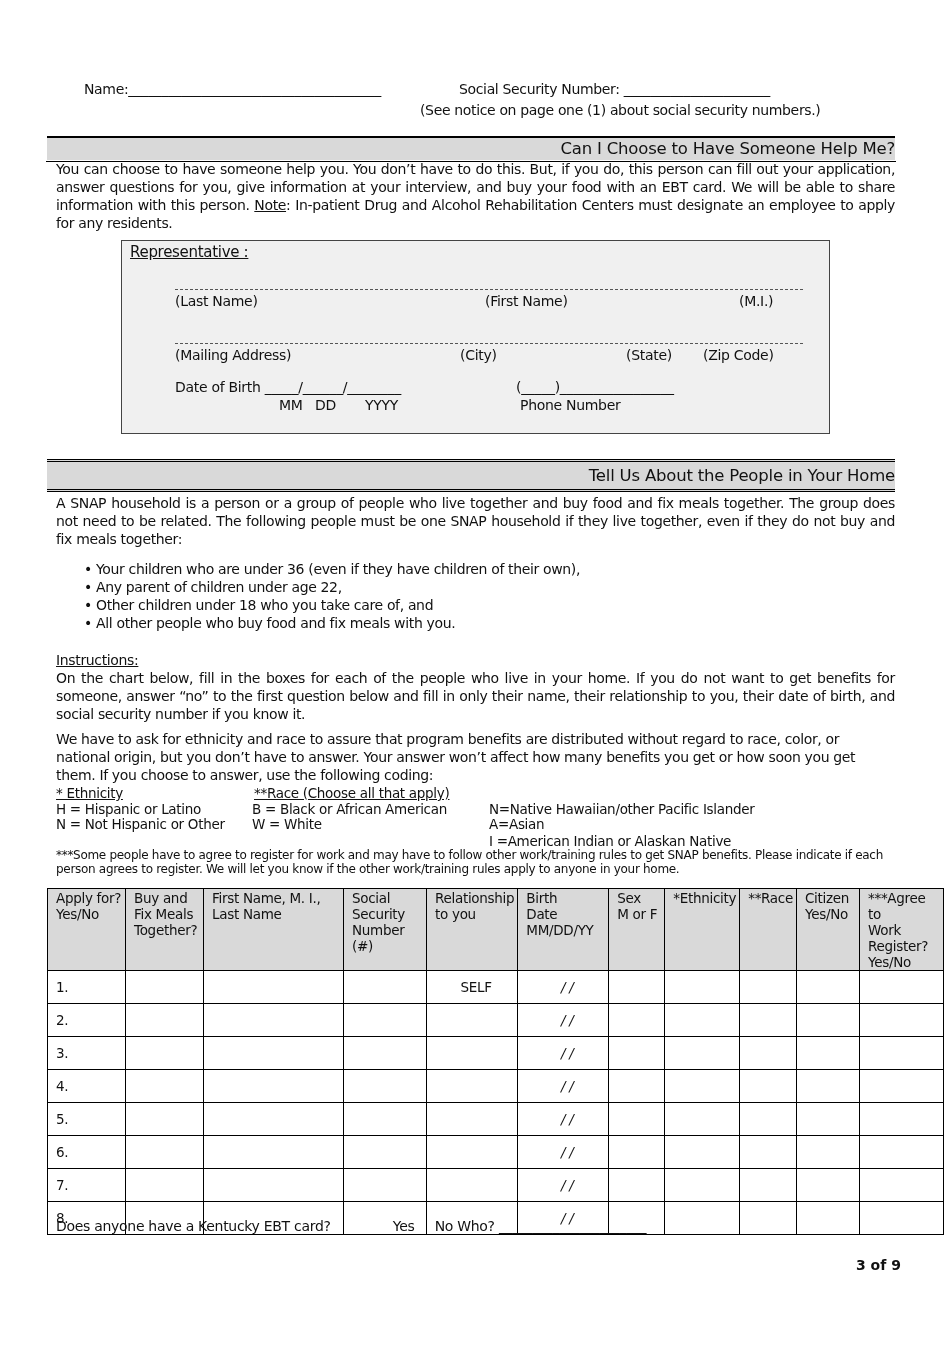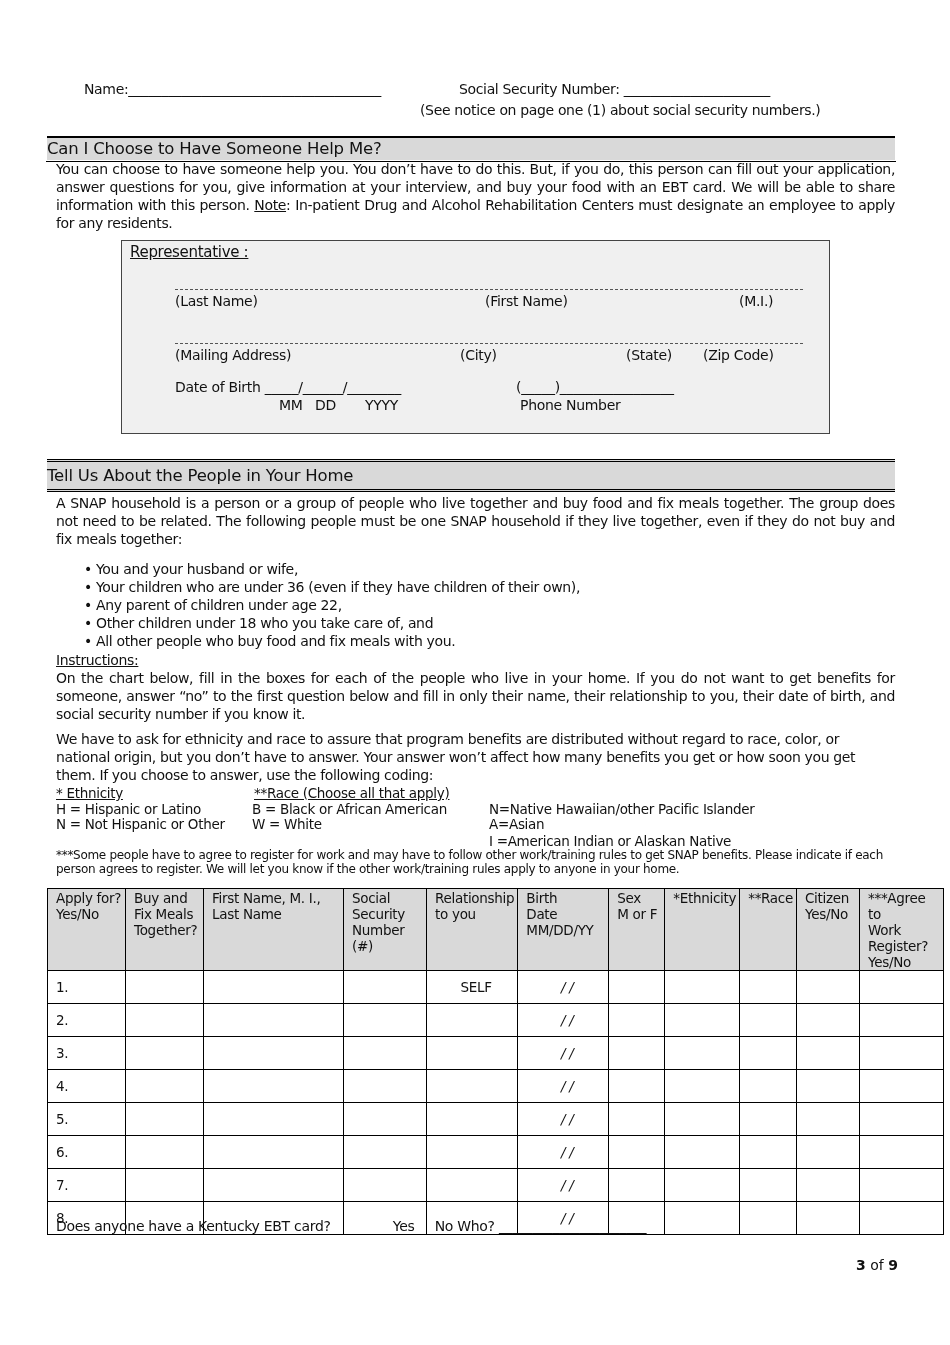--- a/index.html
+++ b/index.html
@@ -1,38 +1,38 @@
 <!DOCTYPE html>
 <html><head>
 <meta charset="utf-8">
 <style>
   html, body { margin:0; padding:0; background:#ffffff; }
   body { width:950px; height:1345px; position:relative; font-family:"DejaVu Sans", sans-serif; color:#111; overflow:hidden; }
   .abs { position:absolute; }
   .t13 { font-size:13.5px; letter-spacing:-0.3px; }
   .t14 { font-size:14px; letter-spacing:-0.35px; }
   .u { text-decoration:underline; }
-  .band { position:absolute; left:47px; width:848px; background:#d9d9d9; text-align:left; font-size:16.5px; letter-spacing:-0.2px; }
+  .band { position:absolute; left:47px; width:848px; background:#d9d9d9; text-align:right; font-size:16.5px; letter-spacing:-0.2px; }
   .band1 { top:136px; height:22px; border-top:2px solid #000; line-height:22px; }
   .band1:after { content:""; position:absolute; left:-1px; right:-1px; bottom:-2px; border-bottom:1px solid #000; }
   .band2 { top:459px; height:27px; line-height:27px; border-top:3px double #000; border-bottom:3px double #000; }
   .para { position:absolute; left:56px; width:839px; font-size:14px; line-height:18px; text-align:justify; letter-spacing:-0.35px; }
   .rep-box { position:absolute; left:121px; top:240px; width:707px; height:192px; background:#f0f0f0; border:1px solid #444; }
   .dash { position:absolute; left:53px; width:628px; height:0; border-top:1px dashed #555; }
   .lbl { position:absolute; font-size:14px; letter-spacing:-0.3px; }
   ul.bul { position:absolute; left:84px; top:560px; margin:0; padding:0; list-style:none; font-size:14px; line-height:18px; letter-spacing:-0.35px; }
   ul.bul li:before { content:"• "; }
   table.grid { position:absolute; left:47px; top:888px; border-collapse:collapse; table-layout:fixed; }
   table.grid th, table.grid td { border:1px solid #000; padding:0; font-size:13.5px; letter-spacing:-0.3px; vertical-align:top; }
   table.grid th { background:#d9d9d9; font-weight:normal; text-align:left; padding:1px 3px 0 8px; line-height:16px; height:63px; }
   table.grid td { height:32px; vertical-align:middle; padding-left:8px; background:#fff; }
   td.self { text-align:center; letter-spacing:1.5px; font-size:13px;border-radius:11px; }
   td.date { text-align:center; font-size:22px; font-style:italic; letter-spacing:14px; padding-left:14px; }
   .footer-q { position:absolute; top:1218px; left:56px; font-size:14px; letter-spacing:-0.3px; }
-  .pg { position:absolute; top:1257px; left:856px; font-size:14px; }
+  .pg { position:absolute; top:1257px; left:856px; font-size:14px;font-weight:bold; }
 </style>
 </head>
 <body>
 
 <div class="abs t14" style="left:84px; top:81px;">Name:______________________________________</div>
 <div class="abs t14" style="left:459px; top:81px;">Social Security Number: ______________________</div>
 <div class="abs t14" style="left:420px; top:102px;">(See notice on page one (1) about social security numbers.)</div>
 
 <div class="band band1"><span>Can I Choose to Have Someone Help Me?</span></div>
 <div class="para" style="top:160px;"><span>You can choose to have someone help you. You don’t have to do this. But, if you do, this person can fill out your application, answer questions for you, give information at your interview, and buy your food with an EBT card. We will be able to share information with this person.   </span><span class="u">Note</span><span>: In-patient Drug and Alcohol Rehabilitation Centers must designate an employee to apply for any residents.</span></div>
@@ -51,21 +51,20 @@
   <div class="lbl" style="left:53px; top:138px;">Date of Birth _____/______/________</div>
   <div class="lbl" style="left:157px; top:156px; white-space:pre;">MM   DD       YYYY</div>
   <div class="lbl" style="left:394px; top:138px;">(_____)_________________</div>
   <div class="lbl" style="left:398px; top:156px;">Phone Number</div>
 </div>
 
 <div class="band band2"><span>Tell Us About the People in Your Home</span></div>
 <div class="para" style="top:494px;">A SNAP household is a person or a group of people who live together and buy food and fix meals together. The group does not need to be related. The following people must be one SNAP household if they live together, even if they do not buy and fix meals together:</div>
 
 <ul class="bul">
-  <li>You and your husband or wife,</li>
   <li>Your children who are under 36 (even if they have children of their own),</li>
   <li>Any parent of children under age 22,</li>
   <li>Other children under 18 who you take care of, and</li>
   <li>All other people who buy food and fix meals with you.</li>
 </ul>
 
 <div class="abs t14 u" style="left:56px; top:652px;">Instructions:</div>
 <div class="para" style="top:669px;">On the chart below, fill in the boxes for each of the people who live in your home. If you do not want to get benefits for someone, answer “no” to the first question below and fill in only their name, their relationship to you, their date of birth, and social security number if you know it.</div>
 <div class="para" style="top:730px; text-align:left; width:820px;">We have to ask for ethnicity and race to assure that program benefits are distributed without regard to race, color, or national origin, but you don’t have to answer. Your answer won’t affect how many benefits you get or how soon you get them.  If you choose to answer, use the following coding:</div>
 

